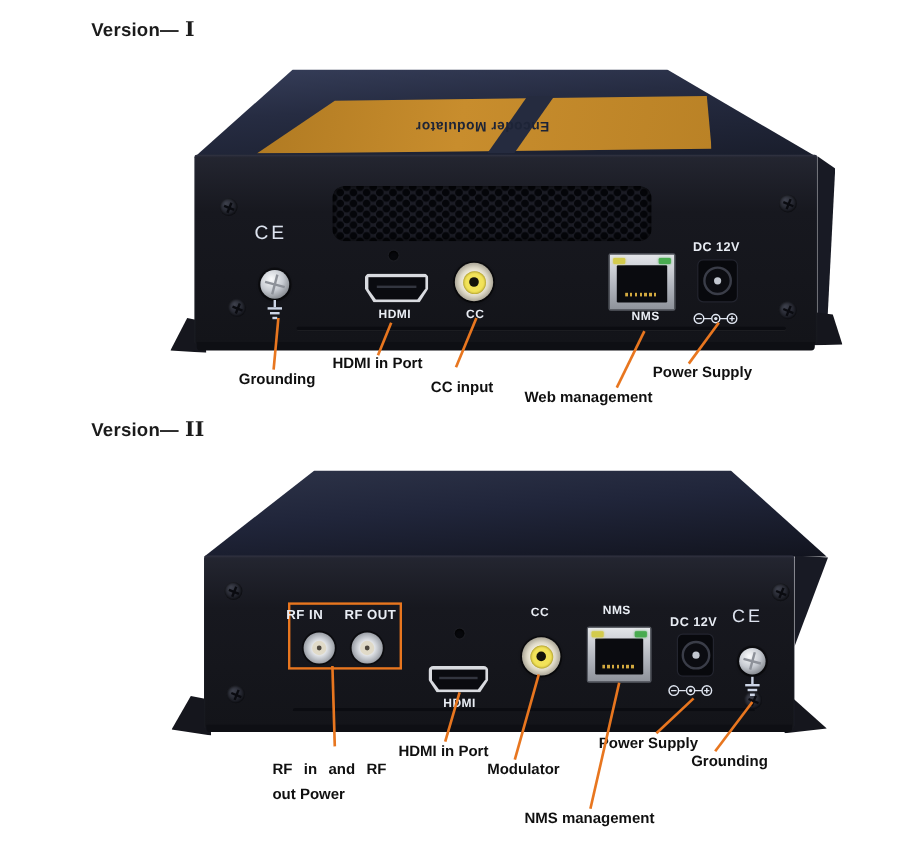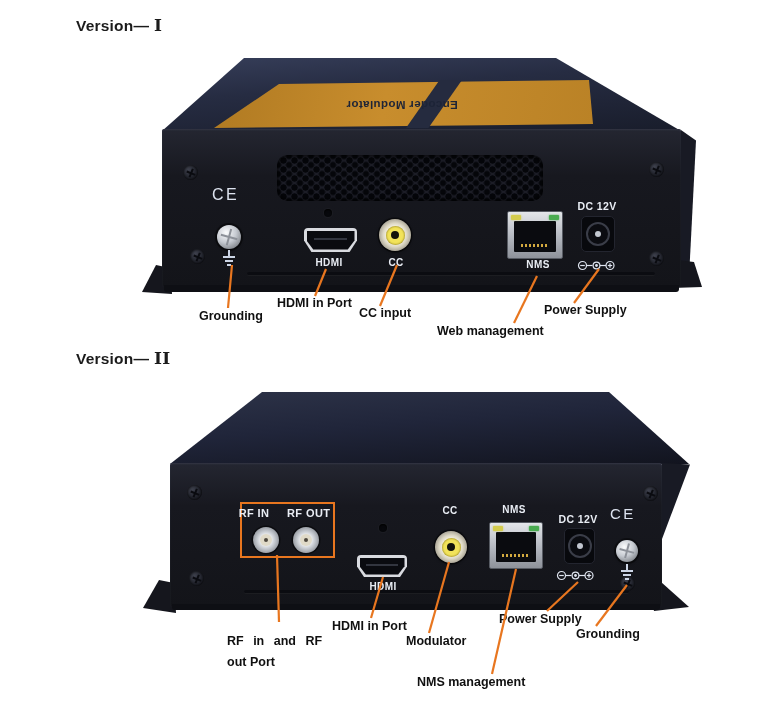--- a/index.html
+++ b/index.html
@@ -204,21 +204,21 @@
       <line x1="23" y1="6.5" x2="29" y2="6.5"></line>
       <circle cx="33" cy="6.5" r="4"></circle>
         <line x1="30.8" y1="6.5" x2="35.2" y2="6.5"></line>
         <line x1="33" y1="4.3" x2="33" y2="8.7"></line>
     </g>
     <circle cx="19.5" cy="6.5" r="1.4" fill="#dfe5f0"></circle>
   </svg>
 
   <div class="cap" style="left:155px;top:309px;">Grounding</div>
   <div class="cap" style="left:233px;top:296px;">HDMI in Port</div>
-  <div class="cap" style="left:315px;top:306px;">CC input</div>
+  <div class="cap" style="left:315px;top:316px;">CC input</div>
   <div class="cap" style="left:393px;top:324px;">Web management</div>
   <div class="cap" style="left:500px;top:303px;">Power Supply</div>
 
   <div class="topface topface2"></div>
   <div class="side-sliver" style="left:618px;top:463px;width:28px;height:80px;clip-path:polygon(0 0,100% 2%,0 95%);"></div>
   <div class="foot" style="left:96px;top:578px;width:40px;height:38px;clip-path:polygon(19px 2px,34px 5px,36px 35px,3px 30px);"></div>
   <div class="foot" style="left:598px;top:578px;width:50px;height:36px;clip-path:polygon(4px 2px,19px 4px,47px 29px,12px 33px);"></div>
   <div class="panel panel2"></div>
   <div class="base-strip" style="left:128px;top:604px;width:488px;height:6px;"></div>
   <div class="groove" style="left:200px;top:590px;width:385px;height:3px;"></div>
@@ -285,25 +285,25 @@
   <div class="gscrew" style="left:572px;top:540px;width:22px;height:22px;"></div>
   <div class="gsym" style="left:576px;top:564px;">
     <i class="stem"></i>
       <i class="b1"></i>
       <i class="b2"></i>
       <i class="b3"></i>
   </div>
 
   <div class="cap" style="left:183px;top:631px;line-height:21px;">
     <span class="l2 wide">RF in and RF</span>
-    <span class="l2">out Port</span>
+    <span class="l2">out Power</span>
   </div>
   <div class="cap" style="left:288px;top:619px;">HDMI in Port</div>
   <div class="cap" style="left:362px;top:634px;">Modulator</div>
-  <div class="cap" style="left:373px;top:675px;text-align:center;">NMS management</div>
+  <div class="cap" style="left:393px;top:675px;text-align:center;">NMS management</div>
   <div class="cap" style="left:455px;top:612px;">Power Supply</div>
   <div class="cap" style="left:532px;top:627px;">Grounding</div>
 
   <svg class="lines" width="758" height="709" viewBox="0 0 758 709">
     <g stroke="#e8761f" stroke-width="2.2" stroke-linecap="butt">
 
       <line x1="188" y1="265" x2="184" y2="308"></line>
       <line x1="282" y1="269" x2="271" y2="296"></line>
       <line x1="353" y1="265" x2="336" y2="306"></line>
       <line x1="493" y1="276" x2="470" y2="323"></line>

